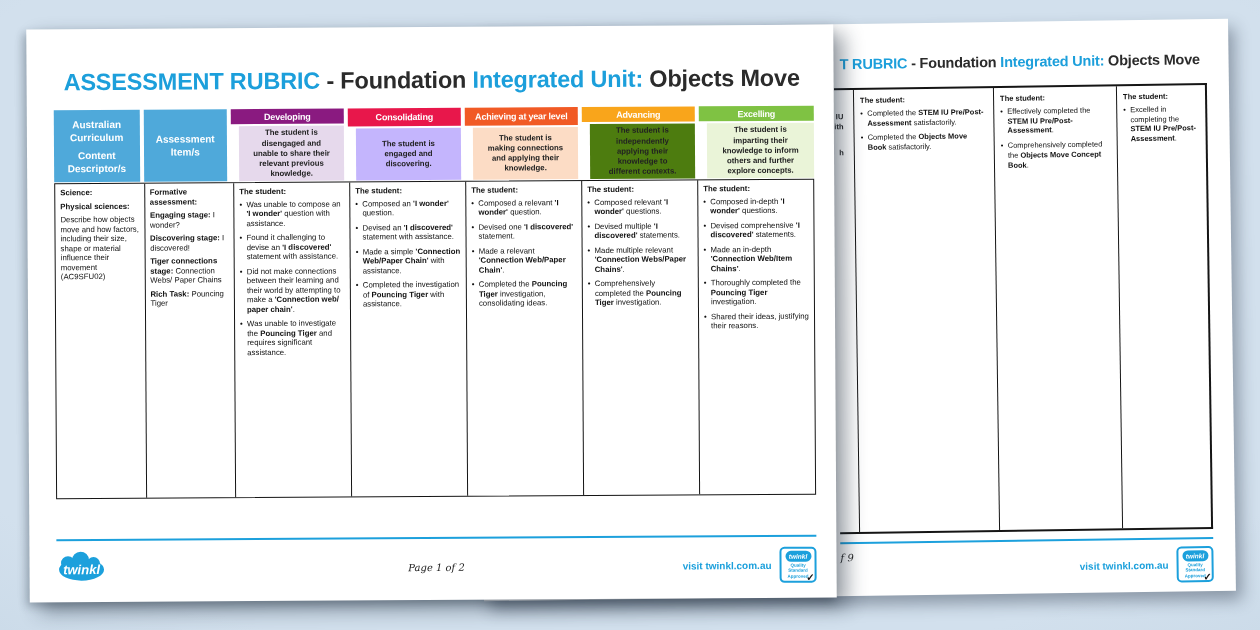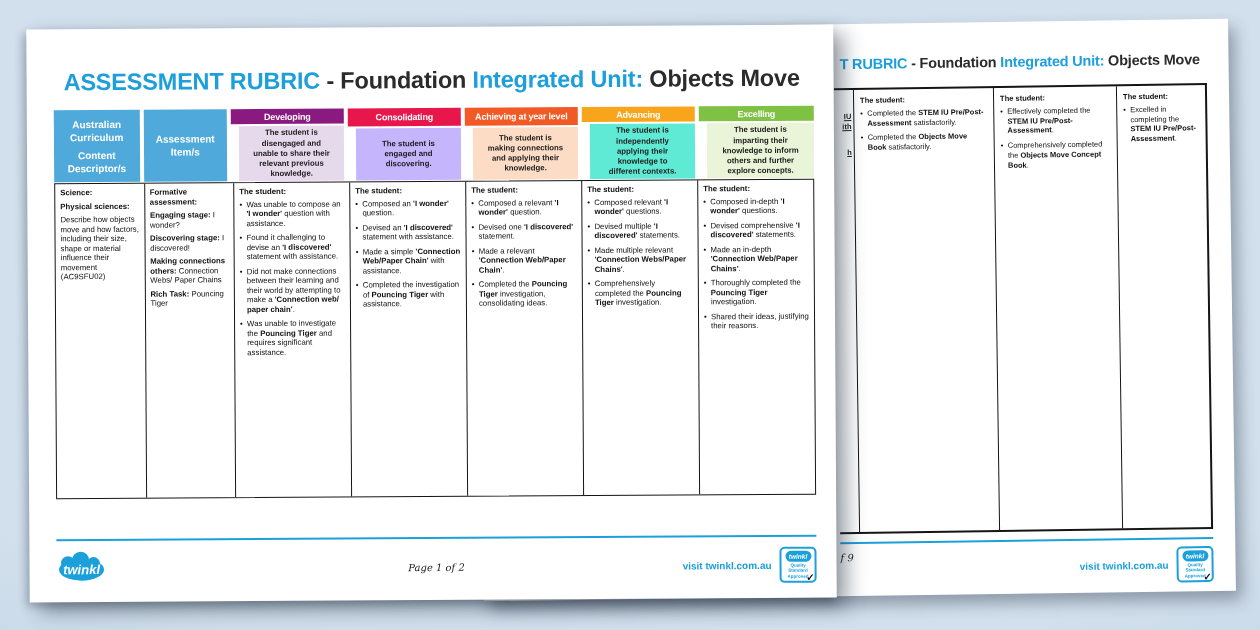--- a/index.html
+++ b/index.html
@@ -69,21 +69,21 @@
   .check{position:absolute;right:0;bottom:-2px;color:#111;font-size:10px;font-weight:bold;}
   
   .p2table{position:absolute;left:357px;top:64px;width:373px;height:446px;box-sizing:border-box;
     border:2px solid #151515;border-left:none;display:flex;background:#fff;}
   .p2cell{border-right:1px solid #151515;padding:6px 6px;font-size:7.5px;line-height:1.3;color:#111;overflow:hidden;}
   .p2cell:last-child{border-right:none;}
   .p2c0{flex:0 0 19px;position:relative;padding:0;}
   .p2c1{flex:0 0 127px;}
   .p2c2{flex:0 0 110px;}
   .p2c3{flex:1;}
-  .frag{position:absolute;right:2px;font-size:7.5px;font-weight:bold;color:#222;text-decoration:underline;}
+  .frag{position:absolute;right:10px;font-size:7.5px;font-weight:bold;color:#222;}
   #p2-footer{left:357px;top:518px;width:373px;height:46px;}
   #p2-footer .pagelabel2{position:absolute;left:0;top:8px;
     font-family:"DejaVu Serif",serif;font-style:italic;font-size:10px;color:#222;}
   #p2-footer .frow{justify-content:flex-end;}
   
   .logo{flex:0 0 auto;}
 </style>
 </head>
 <body>
 
@@ -163,41 +163,41 @@
         </div>
         <div class="cellw fl">
           <div class="head level">
             <div class="bar" style="background: rgb(241, 90, 37);">Achieving at year level</div>
             <div class="band" style="background: rgb(252, 220, 197);">The student is making connections and applying their knowledge.</div>
           </div>
         </div>
         <div class="cellw fl">
           <div class="head level">
             <div class="bar" style="background: rgb(249, 165, 27);">Advancing</div>
-            <div class="band" style="background: #5eead4;">The student is independently applying their knowledge to different contexts.</div>
+            <div class="band" style="background: #4d7c0f;">The student is independently applying their knowledge to different contexts.</div>
           </div>
         </div>
         <div class="cellw fl">
           <div class="head level">
             <div class="bar" style="background: rgb(127, 194, 67);">Excelling</div>
             <div class="band" style="background: rgb(234, 244, 216);">The student is imparting their knowledge to inform others and further explore concepts.</div>
           </div>
         </div>
       </div>
     <div class="brow" id="p1-brow">
         <div class="bcell fi">
           <p class="para"><b>Science:</b></p>
           <p class="para"><b>Physical sciences:</b></p>
           <p class="para">Describe how objects move and how factors, including their size, shape or material influence their movement (AC9SFU02)</p>
         </div>
         <div class="bcell fi">
           <p class="para"><b>Formative assessment:</b></p>
           <p class="para"><b>Engaging stage:</b> I wonder?</p>
           <p class="para"><b>Discovering stage:</b> I discovered!</p>
-          <p class="para"><b>Making connections others:</b> Connection Webs/ Paper Chains</p>
+          <p class="para"><b>Tiger connections stage:</b> Connection Webs/ Paper Chains</p>
           <p class="para"><b>Rich Task:</b> Pouncing Tiger</p>
         </div>
         <div class="bcell fl">
           <p class="intro">The student:</p>
           <ul class="bullets">
             <li>Was unable to compose an <b>'I wonder'</b> question with assistance.</li>
             <li>Found it challenging to devise an <b>'I discovered'</b> statement with assistance.</li>
             <li>Did not make connections between their learning and their world by attempting to make a <b>'Connection web/ paper chain'</b>.</li>
             <li>Was unable to investigate the <b>Pouncing Tiger</b> and requires significant assistance.</li>
           </ul>
@@ -227,21 +227,21 @@
             <li>Devised multiple <b>'I discovered'</b> statements.</li>
             <li>Made multiple relevant <b>'Connection Webs/Paper Chains'</b>.</li>
             <li>Comprehensively completed the <b>Pouncing Tiger</b> investigation.</li>
           </ul>
         </div>
         <div class="bcell fl">
           <p class="intro">The student:</p>
           <ul class="bullets">
             <li>Composed in-depth <b>'I wonder'</b> questions.</li>
             <li>Devised comprehensive <b>'I discovered'</b> statements.</li>
-            <li>Made an in-depth <b>'Connection Web/Paper Chains'</b>.</li>
+            <li>Made an in-depth <b>'Connection Web/Item Chains'</b>.</li>
             <li>Thoroughly completed the <b>Pouncing Tiger</b> investigation.</li>
             <li>Shared their ideas, justifying their reasons.</li>
           </ul>
         </div>
       </div>
   </div>
 
   <div class="footer" id="p1-footer">
     <div class="frow">
       <span class="logo">

